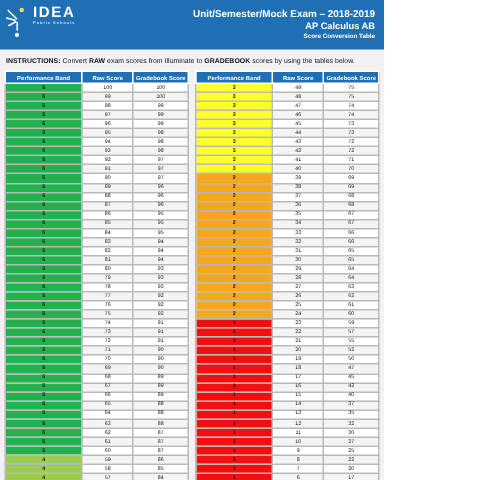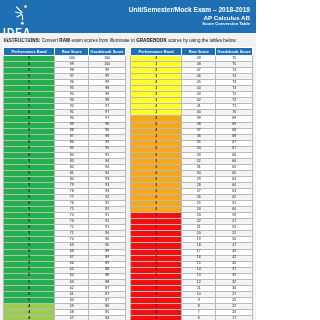--- a/index.html
+++ b/index.html
@@ -23,23 +23,22 @@
     position:relative;
     height:33px;
     background:#1f6fb5;
     display:flex;
     align-items:center;
     justify-content:space-between;
     padding:0 4px 0 3px;
     box-sizing:border-box;
   }
   .logo{
-    display:flex;align-items:flex-end;gap:2px;
+    display:flex;align-items:flex-start;gap:2px;
     height:26px;
-    flex-direction:column;
   }
   .logo-mark{
     position:relative;
     width:17px;height:22px;
   }
   .logo-text{
     display:flex;flex-direction:column;line-height:1;
   }
   .logo-idea{
     color:#ffffff;

